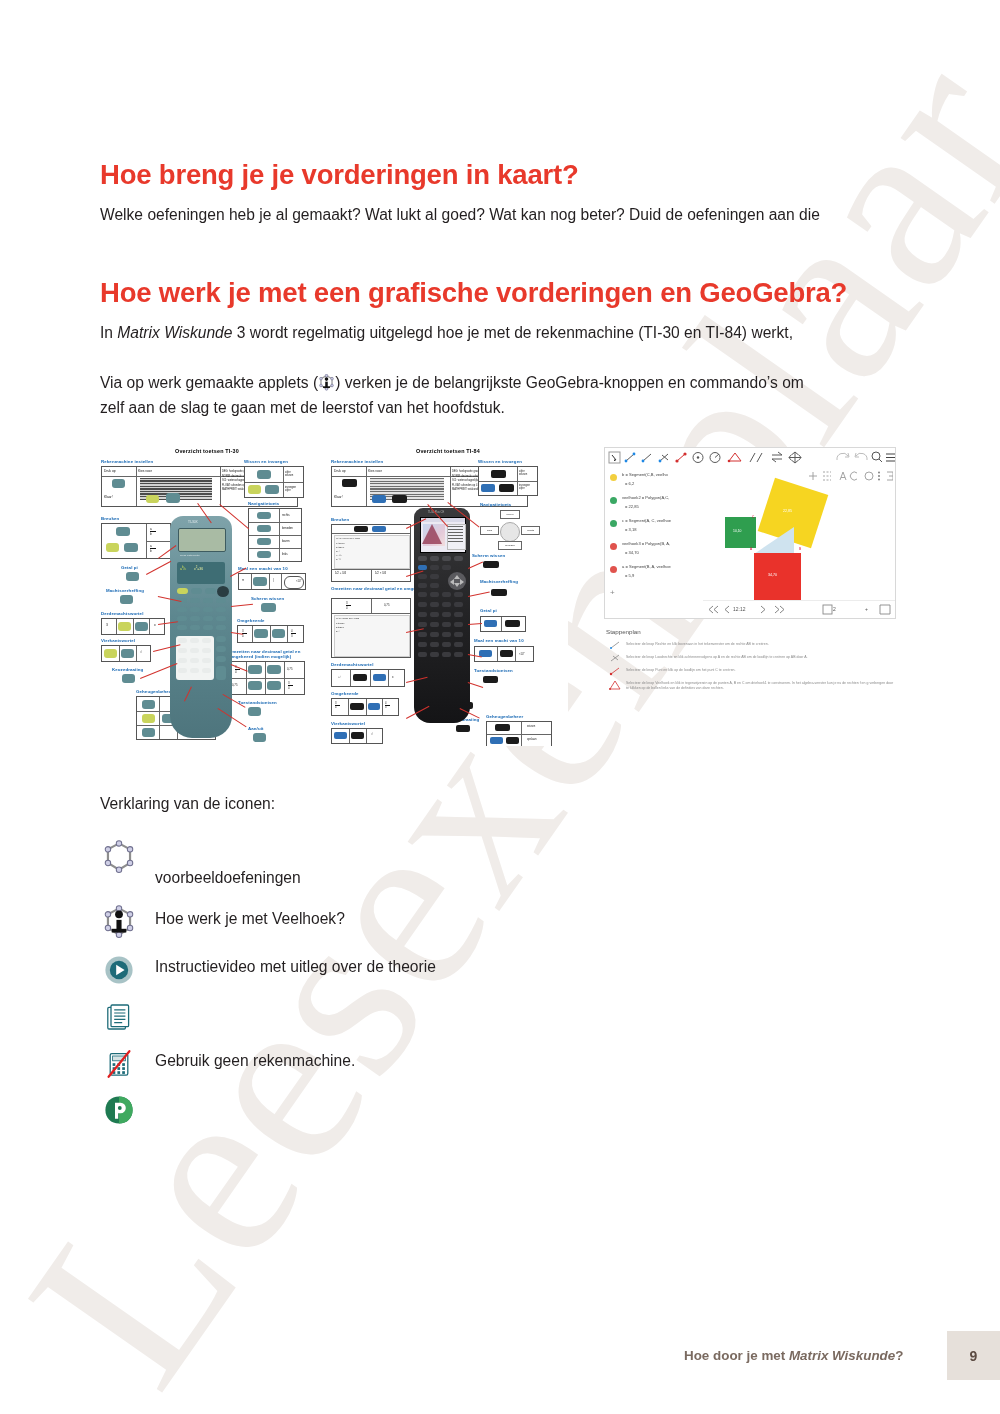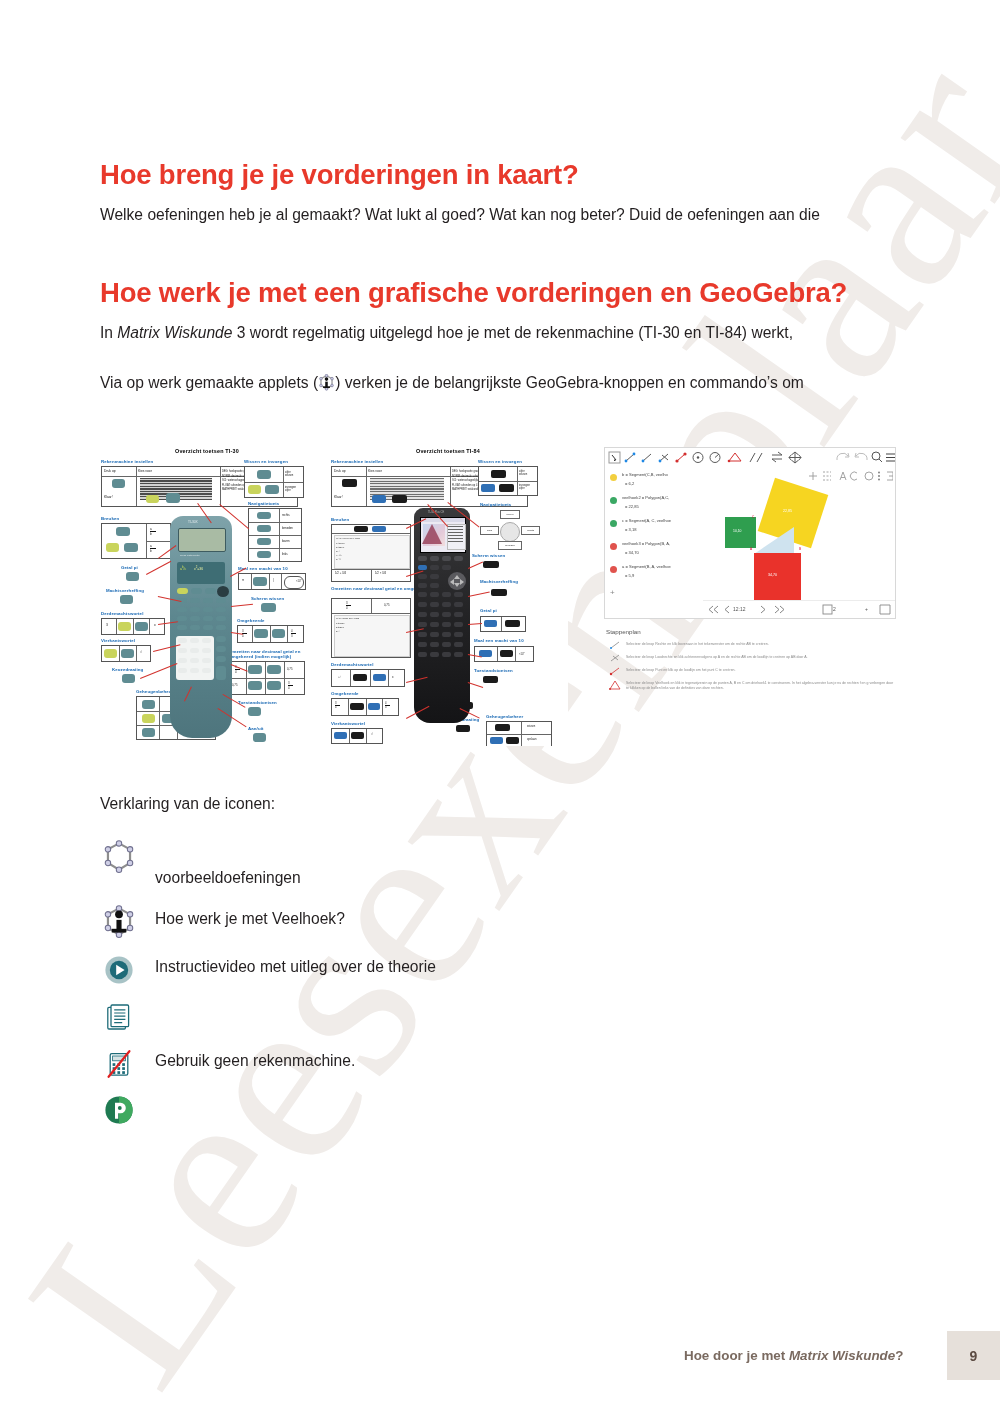--- a/index.html
+++ b/index.html
@@ -136,20 +136,21 @@
               <circle cx="33" cy="11" r="3.2"></circle>
               <circle cx="33" cy="27" r="3.2"></circle>
               <circle cx="20" cy="35" r="3.2"></circle>
               <circle cx="7" cy="27" r="3.2"></circle>
               <circle cx="7" cy="11" r="3.2"></circle>
             </g>
             <circle cx="20" cy="12" r="4.2" fill="#111"></circle>
             <rect x="17" y="18" width="6" height="14" fill="#111"></rect>
             <rect x="12" y="29" width="16" height="4" fill="#111"></rect>
           </svg></span><span>) verken je de belangrijkste GeoGebra-knoppen en commando’s om</span><br>
+      <span>zelf aan de slag te gaan met de leerstof van het hoofdstuk.</span>
     </p>
 
     <div class="fig" style="left:98px;top:446px;width:218px;height:300px;">
 
       <div class="fig-title" style="position:absolute;left:0;top:2px;width:218px;">Overzicht toetsen TI-30</div>
 
       <div class="blk" style="left:3px;top:13px;">Rekenmachine instellen</div>
       <div class="tbl" style="left:3px;top:20px;width:195px;height:39px;">
         <div class="cellline" style="left:0;top:9px;width:195px;height:.5px;"></div>
         <div class="cellline" style="left:34px;top:0;width:.5px;height:39px;"></div>

